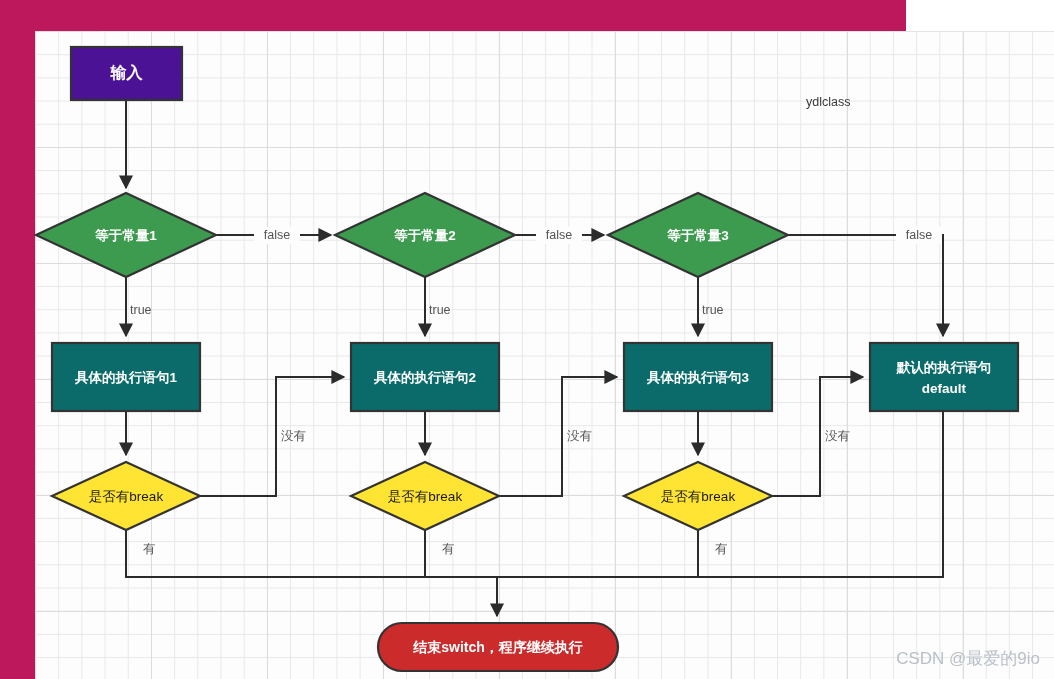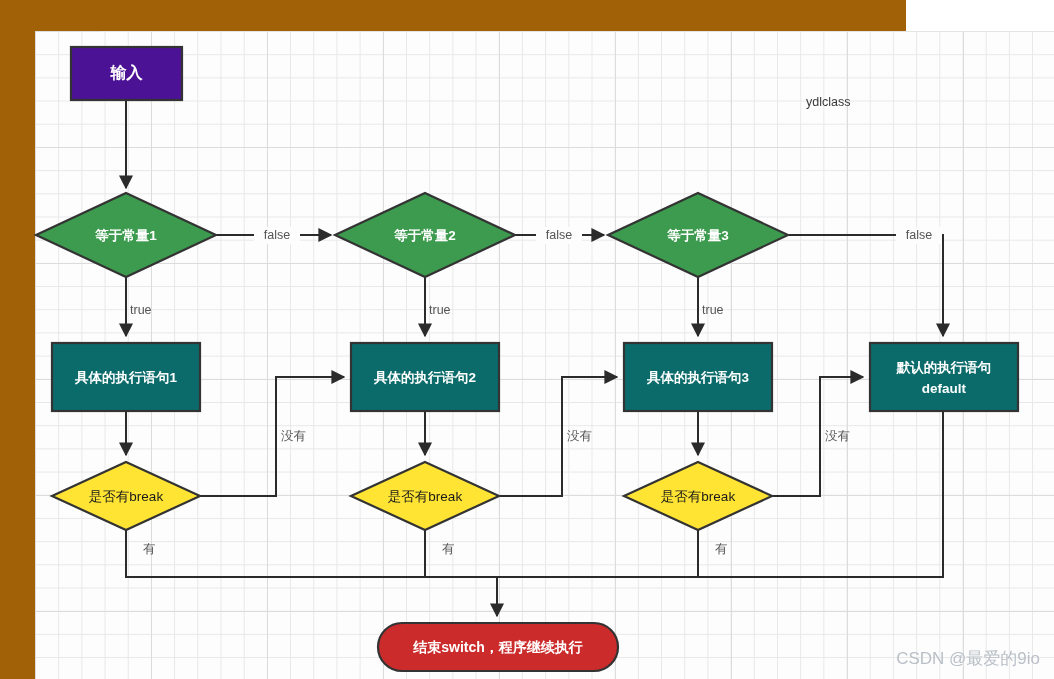--- a/index.html
+++ b/index.html
@@ -7,21 +7,21 @@
     margin: 0; padding: 0;
     width: 1054px; height: 679px;
     background: #ffffff;
     font-family: "Liberation Sans", "DejaVu Sans", sans-serif;
     overflow: hidden;
   }
   #stage {
     position: relative;
     width: 906px;
     height: 679px;
-    background: #a16207;
+    background: #be185d;
   }
   
   #grid {
     position: absolute;
     left: 35px; top: 31px;
     width: 1019px; height: 648px;
     background-color: #fdfdfd;
     background-image:
       linear-gradient(to right, #e8e8e8 1px, transparent 1px),
       linear-gradient(to bottom, #e8e8e8 1px, transparent 1px);

